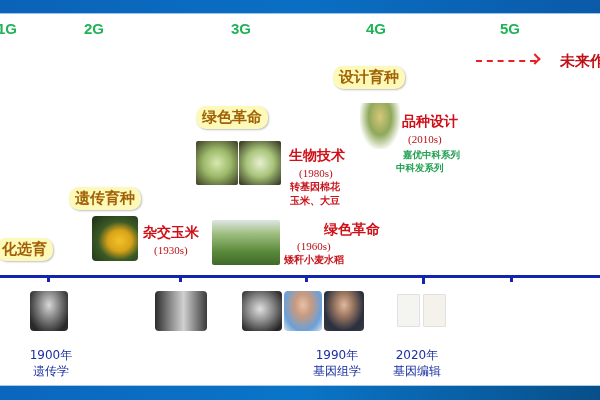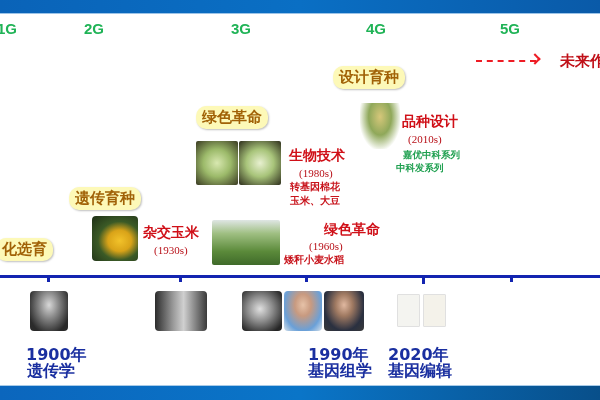--- a/index.html
+++ b/index.html
@@ -10,21 +10,21 @@
   .bottombar-line { position: absolute; left: 0; top: 385px; width: 600px; height: 1px; background: #a8cbe8; }
   .gen { position: absolute; top: 20px; color: #1fb356; font-size: 15px; font-weight: bold; font-family: "Liberation Sans", sans-serif; }
   .label-box { position: absolute; background: #fdf9b8; border-radius: 10px; box-shadow: 1px 1px 2px rgba(0,0,0,0.25); font-weight: bold; font-size: 15px; color: #a16207; padding: 2px 6px; white-space: nowrap; }
   .red-title { position: absolute; color: #d01018; font-weight: bold; font-size: 14px; white-space: nowrap; }
   .red-year { position: absolute; color: #b81018; font-weight: normal; font-size: 11px; font-family: "Liberation Serif", serif; white-space: nowrap; }
   .red-sub { position: absolute; color: #c8141c; font-weight: bold; font-size: 10px; white-space: nowrap; text-align: center; }
   .green-sub { position: absolute; color: #1fa050; font-weight: bold; font-size: 9.5px; white-space: nowrap; text-align: center; }
   .timeline { position: absolute; left: 0; top: 275px; width: 600px; height: 3px; background: #1324b0; }
   .tick { position: absolute; width: 3px; height: 7px; background: #1324b0; }
   .photo { position: absolute; border-radius: 4px; overflow: hidden; }
-  .tl-label { position: absolute; color: #1a2fa0; font-weight: bold; font-size: 16px; text-align: center; white-space: nowrap; line-height: 16px; }
+  .tl-label { position: absolute; color: #1a2fa0; font-weight: normal; font-size: 12px; text-align: center; white-space: nowrap; line-height: 16px; }
   .arrow { position: absolute; left: 476px; top: 60px; width: 60px; height: 2px; border-top: 2px dashed #ee1c24; }
   .arrow-head { position: absolute; left: 531px; top: 55px; width: 8px; height: 8px; border-top: 2px solid #ee1c24; border-right: 2px solid #ee1c24; transform: rotate(45deg); }
   .future { position: absolute; left: 560px; top: 52px; color: #c01018; font-weight: bold; font-size: 15px; white-space: nowrap; }
 </style>
 </head>
 <body>
 
 <div class="topbar"></div>
 <div class="topbar-line"></div>
 
@@ -51,21 +51,21 @@
 
 <div class="red-title" style="left:143px; top:224px;">杂交玉米</div>
 <div class="red-year" style="left:154px; top:244px;">(1930s)</div>
 
 <div class="red-title" style="left:289px; top:147px;">生物技术</div>
 <div class="red-year" style="left:299px; top:167px;">(1980s)</div>
 <div class="red-sub" style="left:290px; top:180px;">转基因棉花</div>
 <div class="red-sub" style="left:290px; top:194px;">玉米、大豆</div>
 
 <div class="red-title" style="left:286px; top:221px;margin-left:38px;">绿色革命</div>
-<div class="red-year" style="left:309px; top:240px;">(1960s)</div>
+<div class="red-year" style="left:297px; top:240px;">(1960s)</div>
 <div class="red-sub" style="left:284px; top:253px;">矮秆小麦水稻</div>
 
 <div class="red-title" style="left:402px; top:113px;">品种设计</div>
 <div class="red-year" style="left:408px; top:133px;">(2010s)</div>
 <div class="green-sub" style="left:403px; top:149px;">嘉优中科系列</div>
 <div class="green-sub" style="left:396px; top:162px;">中科发系列</div>
 
 <div class="timeline"></div>
 <div class="tick" style="left:47px; top:275px;"></div>
 <div class="tick" style="left:179px; top:275px;"></div>

